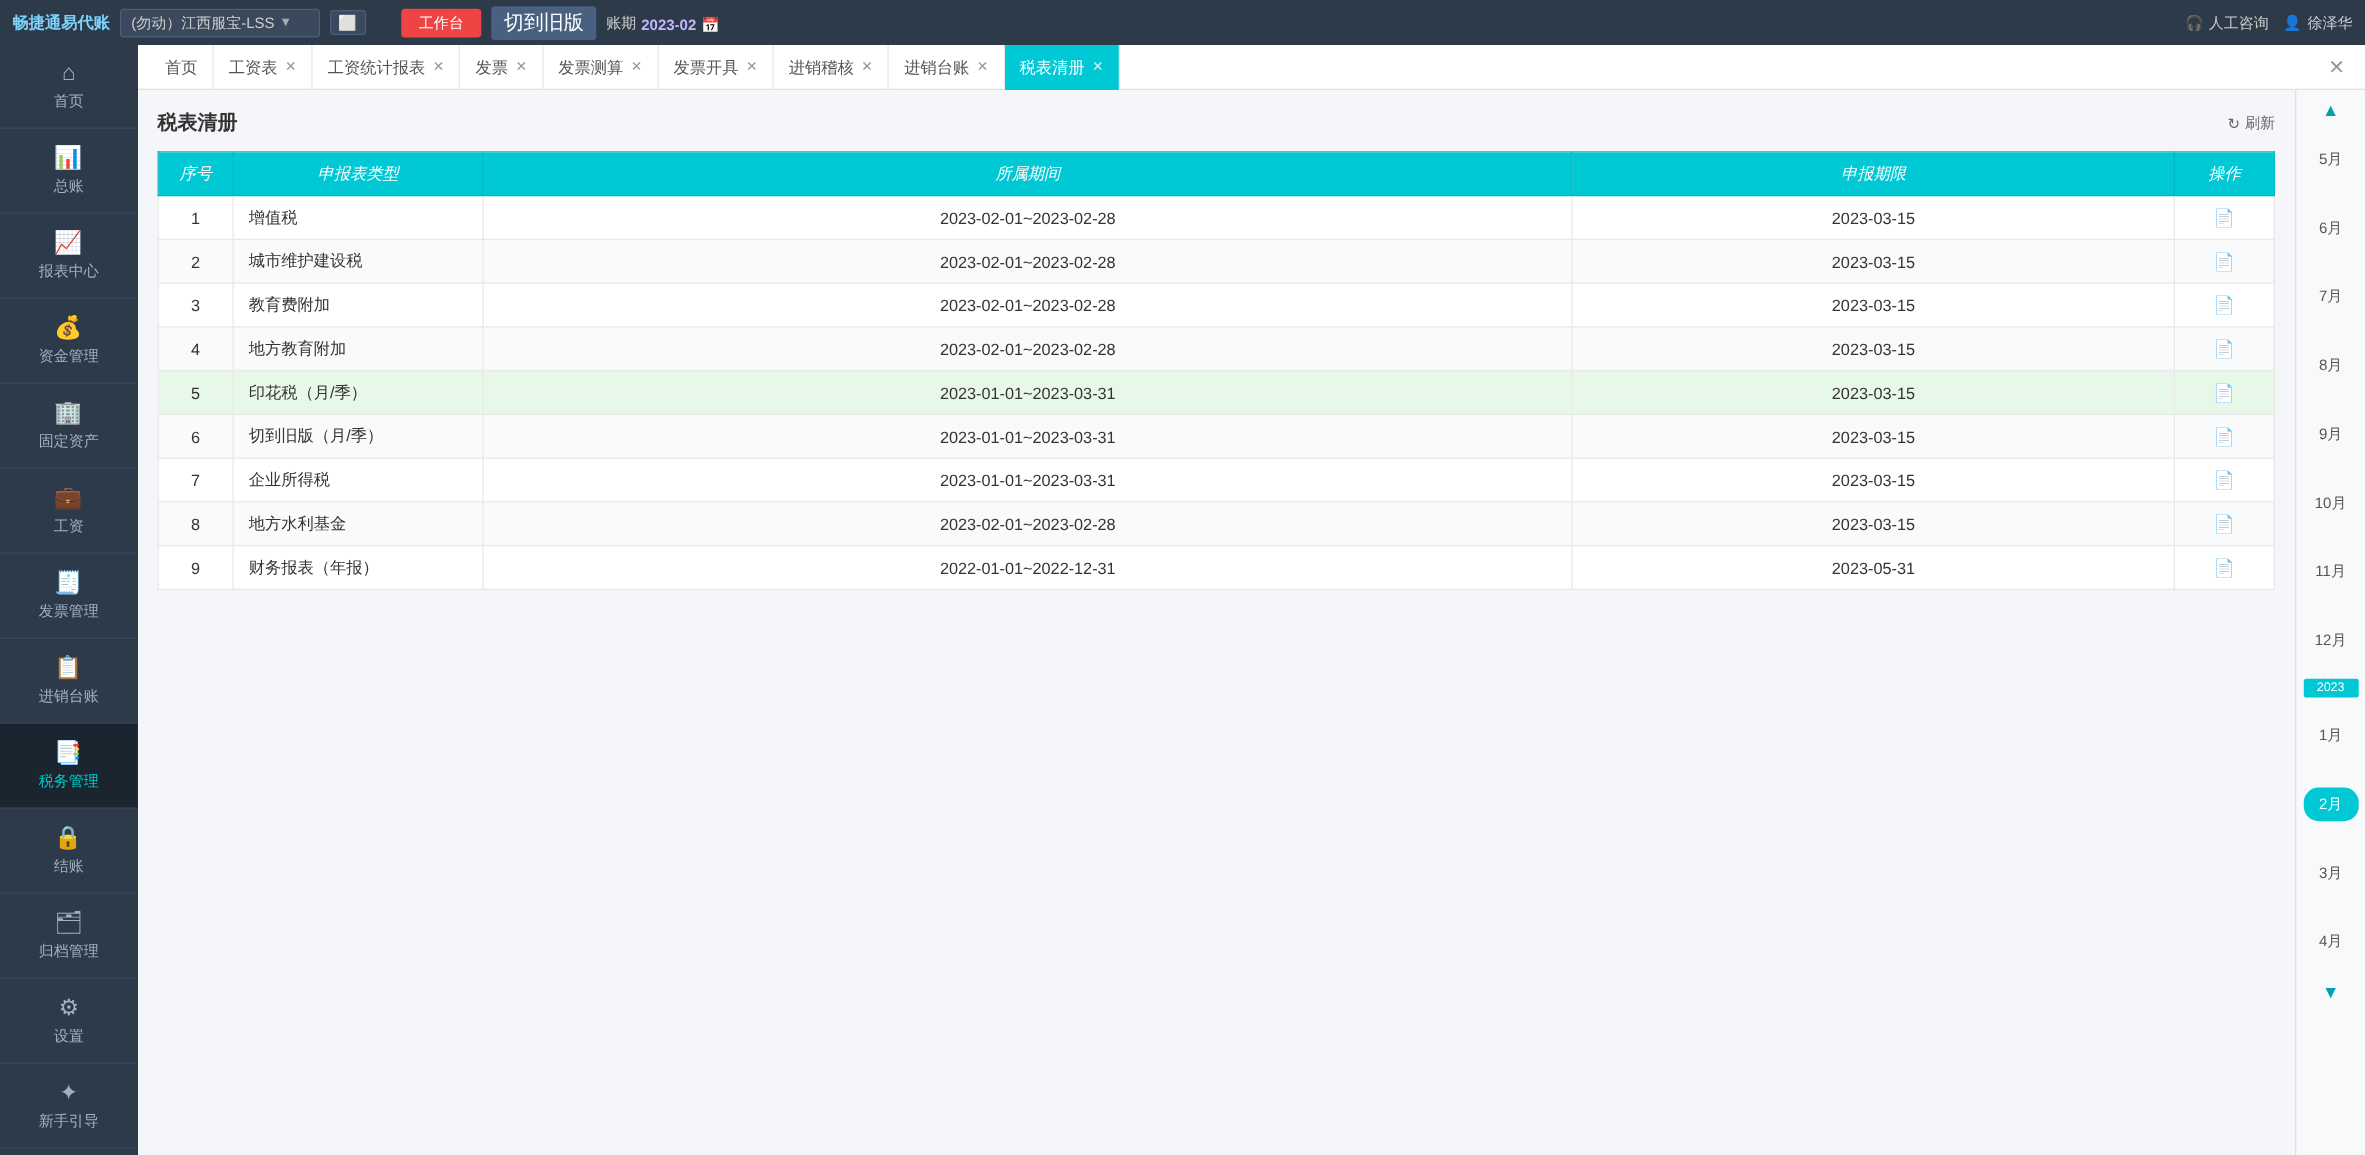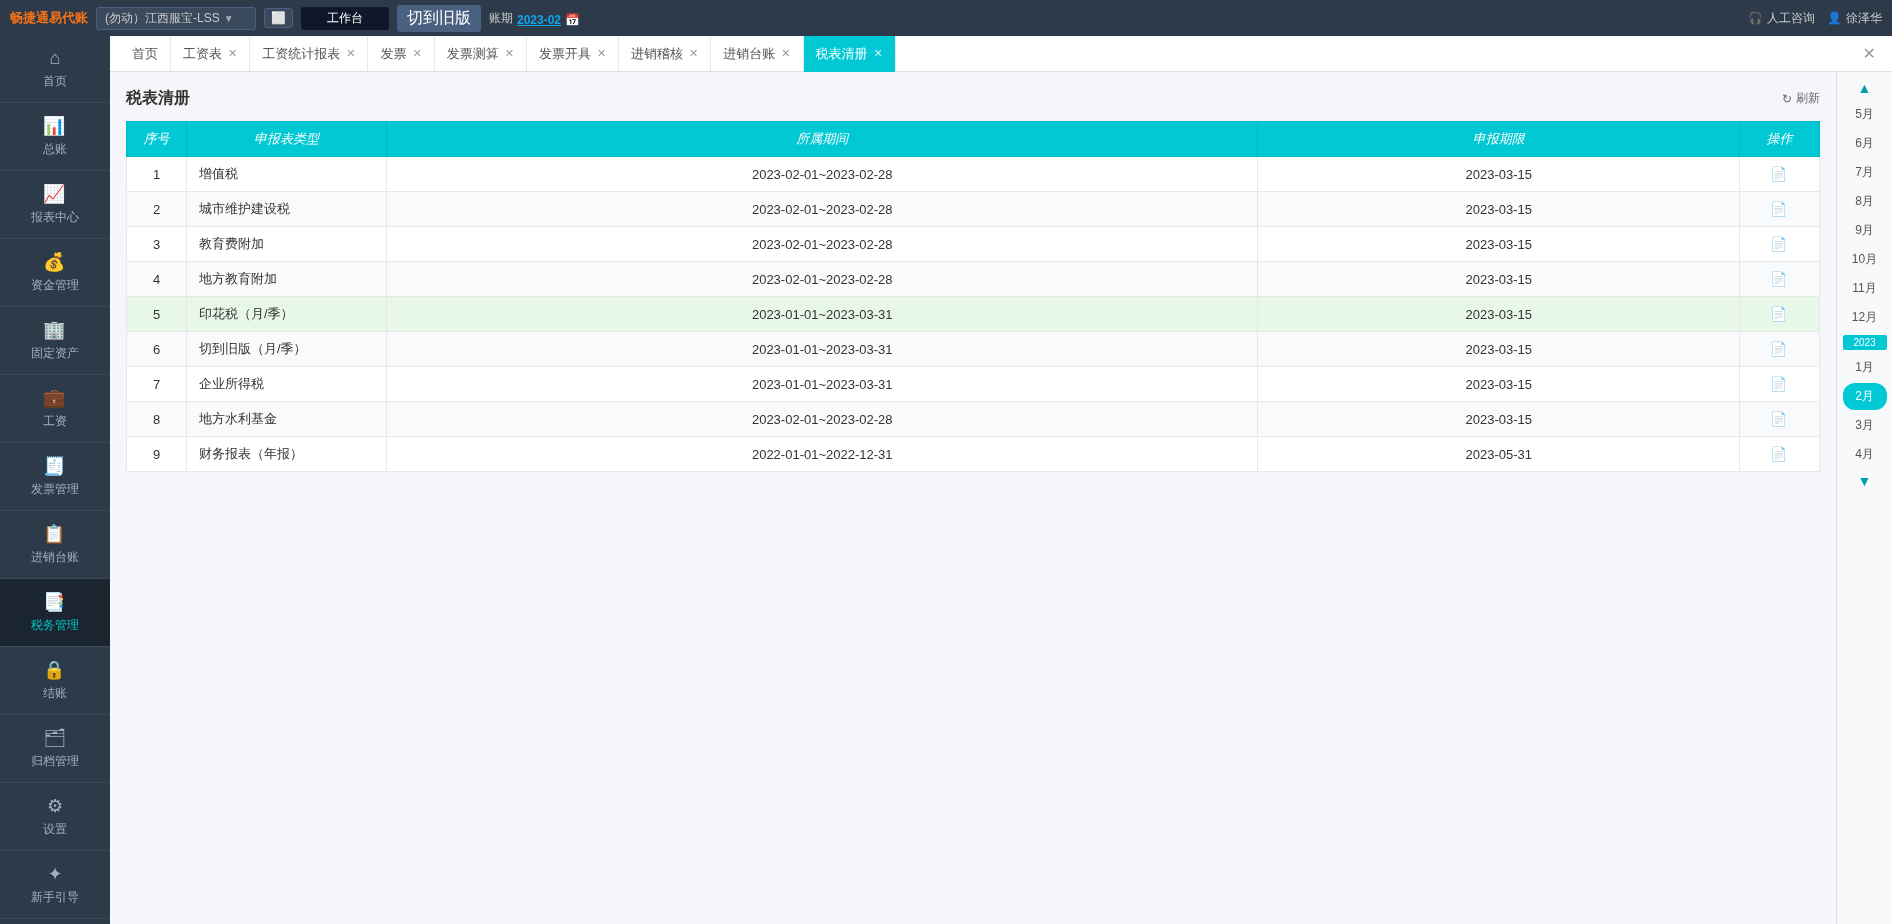--- a/index.html
+++ b/index.html
@@ -9,21 +9,21 @@
     .top-bar {
       height: 36px;
       background: #2d3a4a;
       display: flex;
       align-items: center;
       padding: 0 10px;
       gap: 8px;
       flex-shrink: 0;
     }
     .top-bar-logo {
-      color: #f97316;
+      color: #7dd3fc;
       font-size: 13px;
       font-weight: bold;
       white-space: nowrap;
     }
     .top-bar-company {
       background: #3a4a5c;
       border: 1px solid #4a6080;
       color: #ccc;
       font-size: 12px;
       padding: 2px 8px;
@@ -38,27 +38,28 @@
     .top-bar-icon-btn {
       background: #3a4a5c;
       border: 1px solid #4a6080;
       color: #ccc;
       padding: 2px 6px;
       border-radius: 3px;
       font-size: 12px;
       cursor: pointer;
     }
     .top-bar-btn {
-      background: #0f172a;
+      background: #ef4444;
       color: white;
       border: none;
-      padding: 3px 26px;
+      padding: 3px 14px;
       border-radius: 3px;
       font-size: 12px;
       cursor: pointer;
+      margin-left: 20px;
     }
     .top-bar-btn2 {
       background: #4a6080;
       color: white;
       border: none;
       padding: 3px 10px;
       border-radius: 3px;
       font-size: 16px;
       cursor: pointer;
     }
@@ -265,21 +266,21 @@
       text-align: center;
     }
     .month-item {
       width: 44px;
       text-align: center;
       padding: 5px 4px;
       font-size: 12px;
       color: #555;
       cursor: pointer;
       border-radius: 2px;
-      margin: 1px 0;
+      margin: 14px 0;
     }
     .month-item.active {
       background: #00c8d4;
       color: white;
       border-radius: 12px;
     }
     .nav-arrow {
       color: #00a0b0;
       font-size: 14px;
       cursor: pointer;
@@ -293,21 +294,21 @@
   <span class="top-bar-logo">畅捷通易代账</span>
   <div class="top-bar-company">
     <span>(勿动）江西服宝-LSS</span>
     <span class="arrow">▼</span>
   </div>
   <button class="top-bar-icon-btn">⬜</button>
   <button class="top-bar-btn">工作台</button>
   <button class="top-bar-btn2">切到旧版</button>
   <span class="top-bar-period">
     <span>账期</span>
-    <span style="color:#0ea5e9;font-weight:bold;text-decoration:underline;">2023-02</span>
+    <span style="color:#c4b5fd;font-weight:bold;">2023-02</span>
     <span style="cursor:pointer;">📅</span>
   </span>
   <div class="top-bar-right">
     <div class="user">
       <span>🎧</span>
       <span>人工咨询</span>
     </div>
     <div class="user">
       <span>👤</span>
       <span>徐泽华</span>

